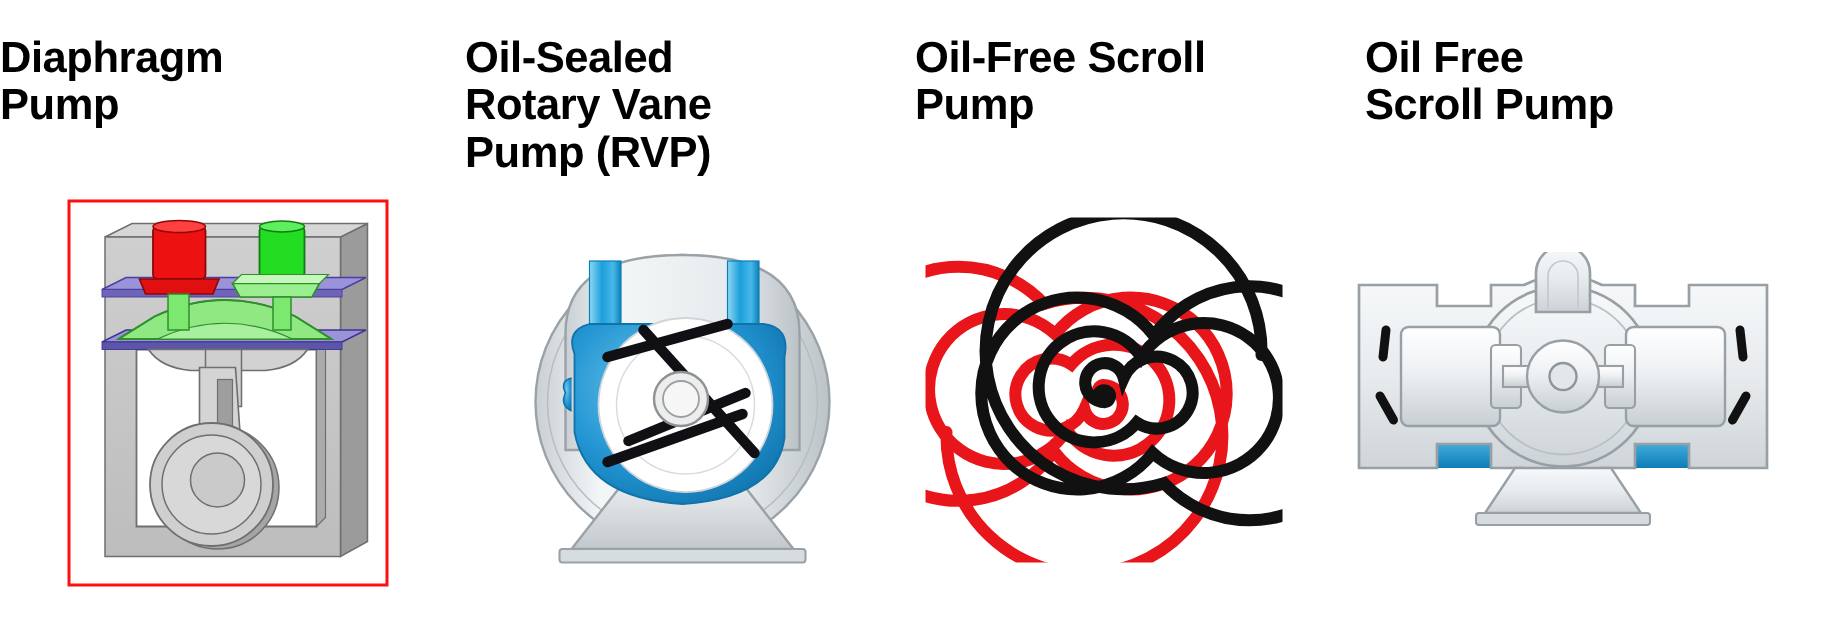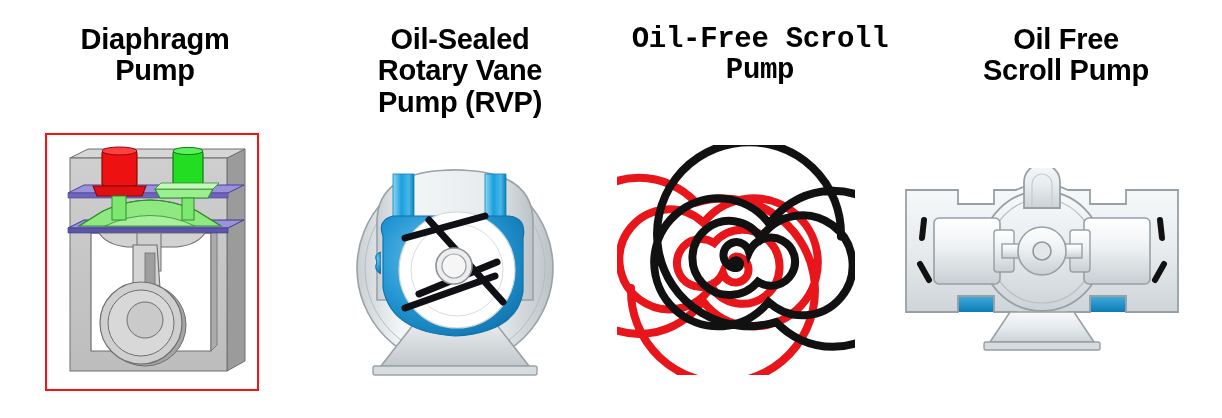--- a/index.html
+++ b/index.html
@@ -13,21 +13,21 @@
     position: relative;
     font-family: "Liberation Sans", sans-serif;
     overflow: hidden;
   }
   .panel {
     position: absolute;
     top: 0;
     height: 418px;
   }
   .panel-title {
-    text-align: center;
+    text-align: left;
     font-weight: bold;
     font-size: 29px;
     line-height: 1.08;
     color: #000000;
     letter-spacing: -0.3px;
     margin-top: 24px;
     white-space: pre-line;
   }
   .fig {
     position: absolute;
@@ -42,21 +42,21 @@
     border: 2px solid #fb1111;
     box-sizing: border-box;
     background: #ffffff;
   }
 
   
   #panel-rvp { left: 310px; width: 300px; }
   #fig-rvp { left: 333px; top: 160px; width: 244px; height: 222px; }
 
   
-  #panel-scroll { left: 610px; width: 300px; font-family: Liberation Mono, monospace; }
+  #panel-scroll { left: 610px; width: 300px; }
   #fig-scroll { left: 617px; top: 145px; width: 238px; height: 230px; }
 
   
   #panel-piston { left: 910px; width: 312px; }
   #fig-piston { left: 898px; top: 168px; width: 288px; height: 190px; }
 </style>
 </head>
 <body>
 
 <div class="panel" id="panel-diaphragm">

